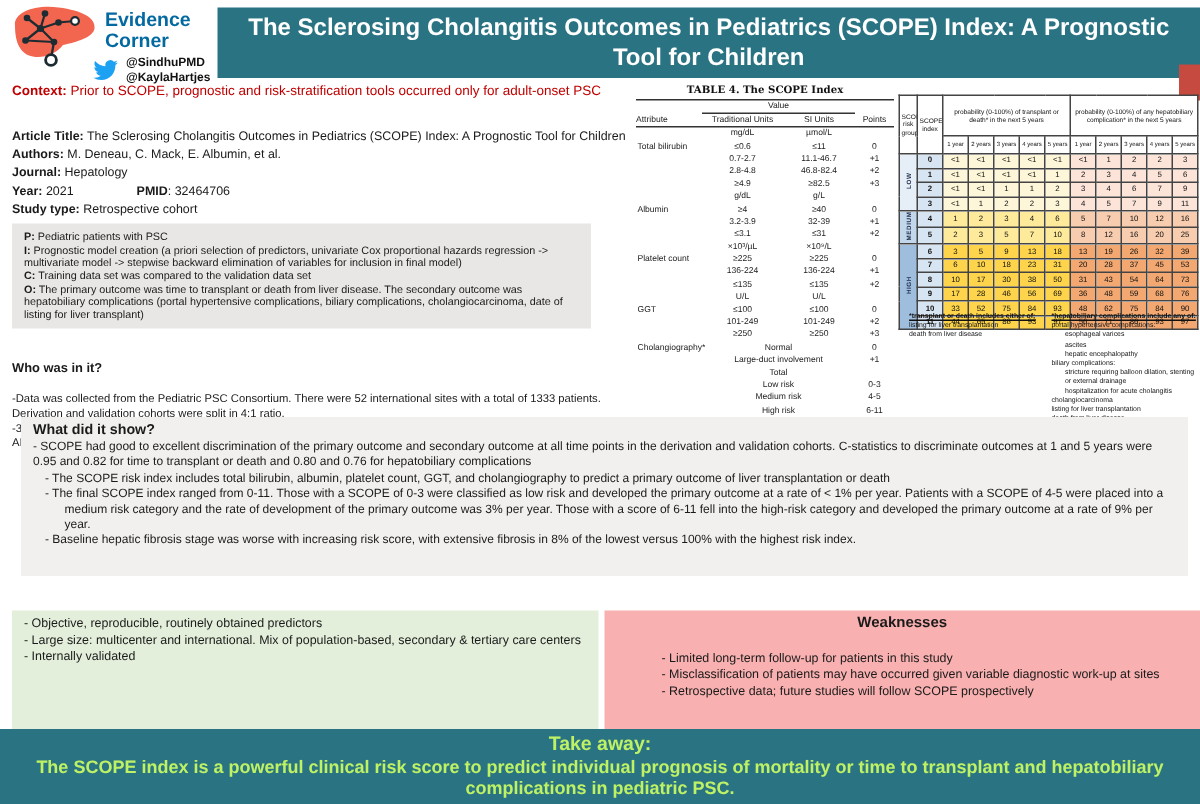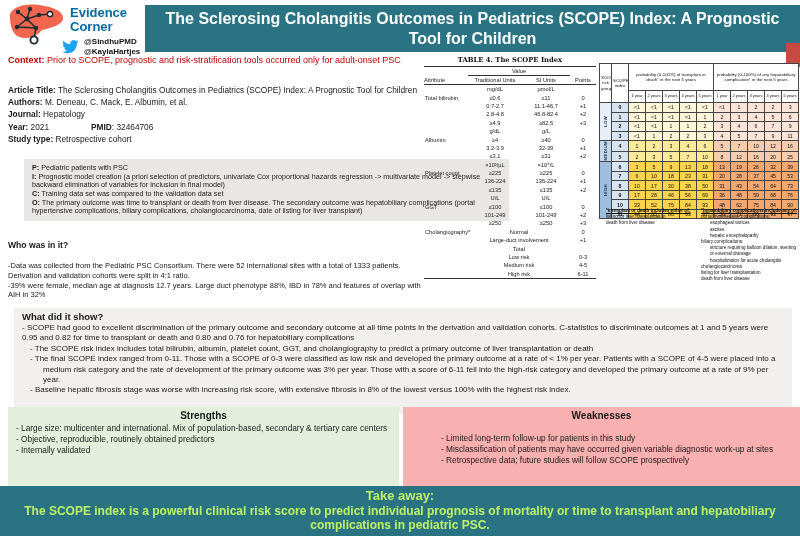--- a/index.html
+++ b/index.html
@@ -22,25 +22,25 @@
   .title-bar{position:absolute;left:145px;top:5px;width:655px;height:47px;background:var(--teal_bar);
              color:#fff;display:flex;align-items:center;justify-content:center;text-align:center;
              font-size:16px;font-weight:bold;line-height:1.2;padding:0 12px;box-sizing:border-box;}
   .red-tab{position:absolute;left:786px;top:43px;width:14px;height:24px;background:var(--red_accent);}
   
   .context{position:absolute;left:8px;top:55px;width:404px;font-size:9px;line-height:1.3;color:var(--context_text);}
   .context b{color:var(--context_text);}
   .meta{position:absolute;left:8px;top:84px;width:418px;font-size:8.3px;line-height:1.47;}
   .meta b{font-weight:bold;}
   .pmid-gap{display:inline-block;width:42px;}
-  .pico{position:absolute;left:8px;top:159px;width:485px;background:var(--pico_bg);
-        padding:5px 8px;box-sizing:border-box;font-size:7.2px;line-height:1.2;margin-left:16px;}
+  .pico{position:absolute;left:8px;top:149px;width:386px;background:var(--pico_bg);
+        padding:5px 8px;box-sizing:border-box;font-size:7.2px;line-height:1.2;}
   .who{position:absolute;left:8px;top:240px;width:418px;font-size:7.5px;line-height:1.3;}
   .who-head{font-size:8.6px;font-weight:bold;margin-bottom:10px;}
-  .findings{position:absolute;left:14px;top:308px;width:778px;height:106px;background:var(--findings_bg);
+  .findings{position:absolute;left:14px;top:278px;width:778px;height:106px;background:var(--findings_bg);
             padding:3px 8px;box-sizing:border-box;}
   .findings-head{font-size:9.5px;font-weight:bold;margin-bottom:1px;}
   .bullet{font-size:8px;line-height:1.3;}
   .bullet.hang{margin-left:8px;padding-left:13px;text-indent:-13px;}
   
   .scope-box{position:absolute;left:424px;top:56px;width:172px;}
   .scope-title{font-family:"DejaVu Serif",serif;font-size:6.8px;font-weight:bold;text-align:center;margin-bottom:2px;color:#111;}
   .scope-box table{width:100%;border-collapse:collapse;font-size:5.7px;color:#222;table-layout:fixed;}
   .scope-box th{font-weight:normal;padding:1px 0;}
   .scope-box td{padding:0 1px;height:8.4px;}
@@ -516,24 +516,23 @@
     <div class="findings-head">What did it show?</div>
     <div>
         <div class="bullet">- SCOPE had good to excellent discrimination of the primary outcome and secondary outcome at all time points in the derivation and validation cohorts. C-statistics to discriminate outcomes at 1 and 5 years were 0.95 and 0.82 for time to transplant or death and 0.80 and 0.76 for hepatobiliary complications</div>
         <div class="bullet hang">- The SCOPE risk index includes total bilirubin, albumin, platelet count, GGT, and cholangiography to predict a primary outcome of liver transplantation or death</div>
         <div class="bullet hang">- The final SCOPE index ranged from 0-11. Those with a SCOPE of 0-3 were classified as low risk and developed the primary outcome at a rate of &lt; 1% per year. Patients with a SCOPE of 4-5 were placed into a medium risk category and the rate of development of the primary outcome was 3% per year. Those with a score of 6-11 fell into the high-risk category and developed the primary outcome at a rate of 9% per year.</div>
         <div class="bullet hang">- Baseline hepatic fibrosis stage was worse with increasing risk score, with extensive fibrosis in 8% of the lowest versus 100% with the highest risk index.</div>
       </div>
   </div>
 
   <div class="strengths">
-    <div class="sw-head">Strengths</div>
     <div class="sw-list">
+        <div class="sw-item">- Objective, reproducible, routinely obtained predictors</div>
         <div class="sw-item">- Large size: multicenter and international. Mix of population-based, secondary &amp; tertiary care centers</div>
-        <div class="sw-item">- Objective, reproducible, routinely obtained predictors</div>
         <div class="sw-item">- Internally validated</div>
       </div>
   </div>
   <div class="weaknesses">
     <div class="sw-head">Weaknesses</div>
     <div class="sw-list">
         <div class="sw-item">- Limited long-term follow-up for patients in this study</div>
         <div class="sw-item">- Misclassification of patients may have occurred given variable diagnostic work-up at sites</div>
         <div class="sw-item">- Retrospective data; future studies will follow SCOPE prospectively</div>
       </div>

